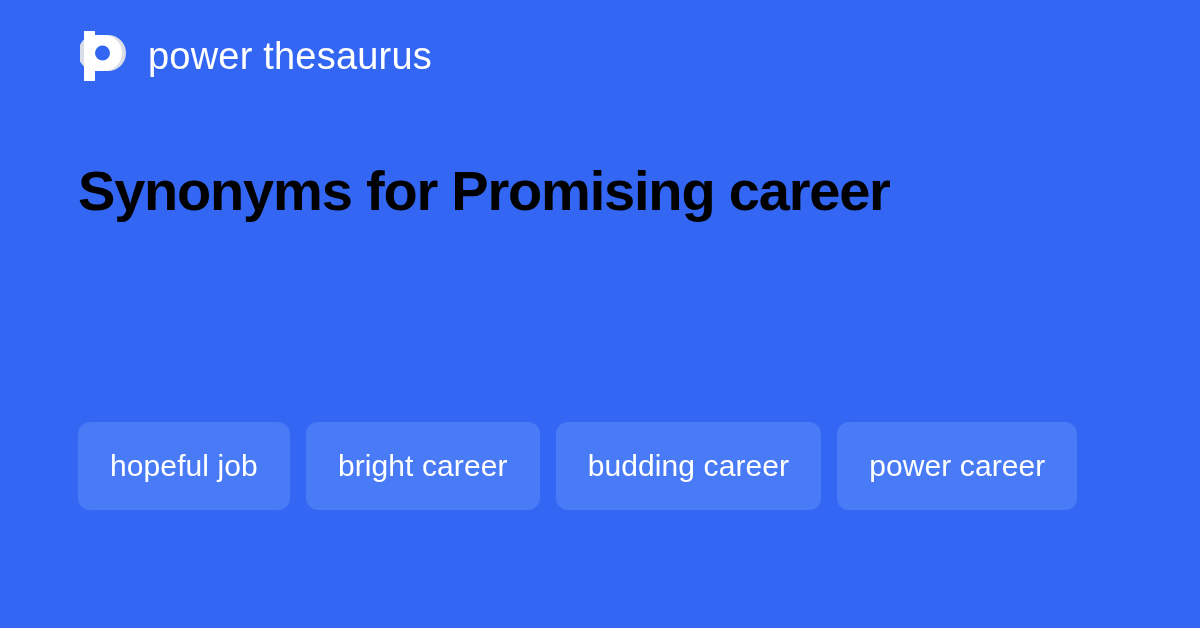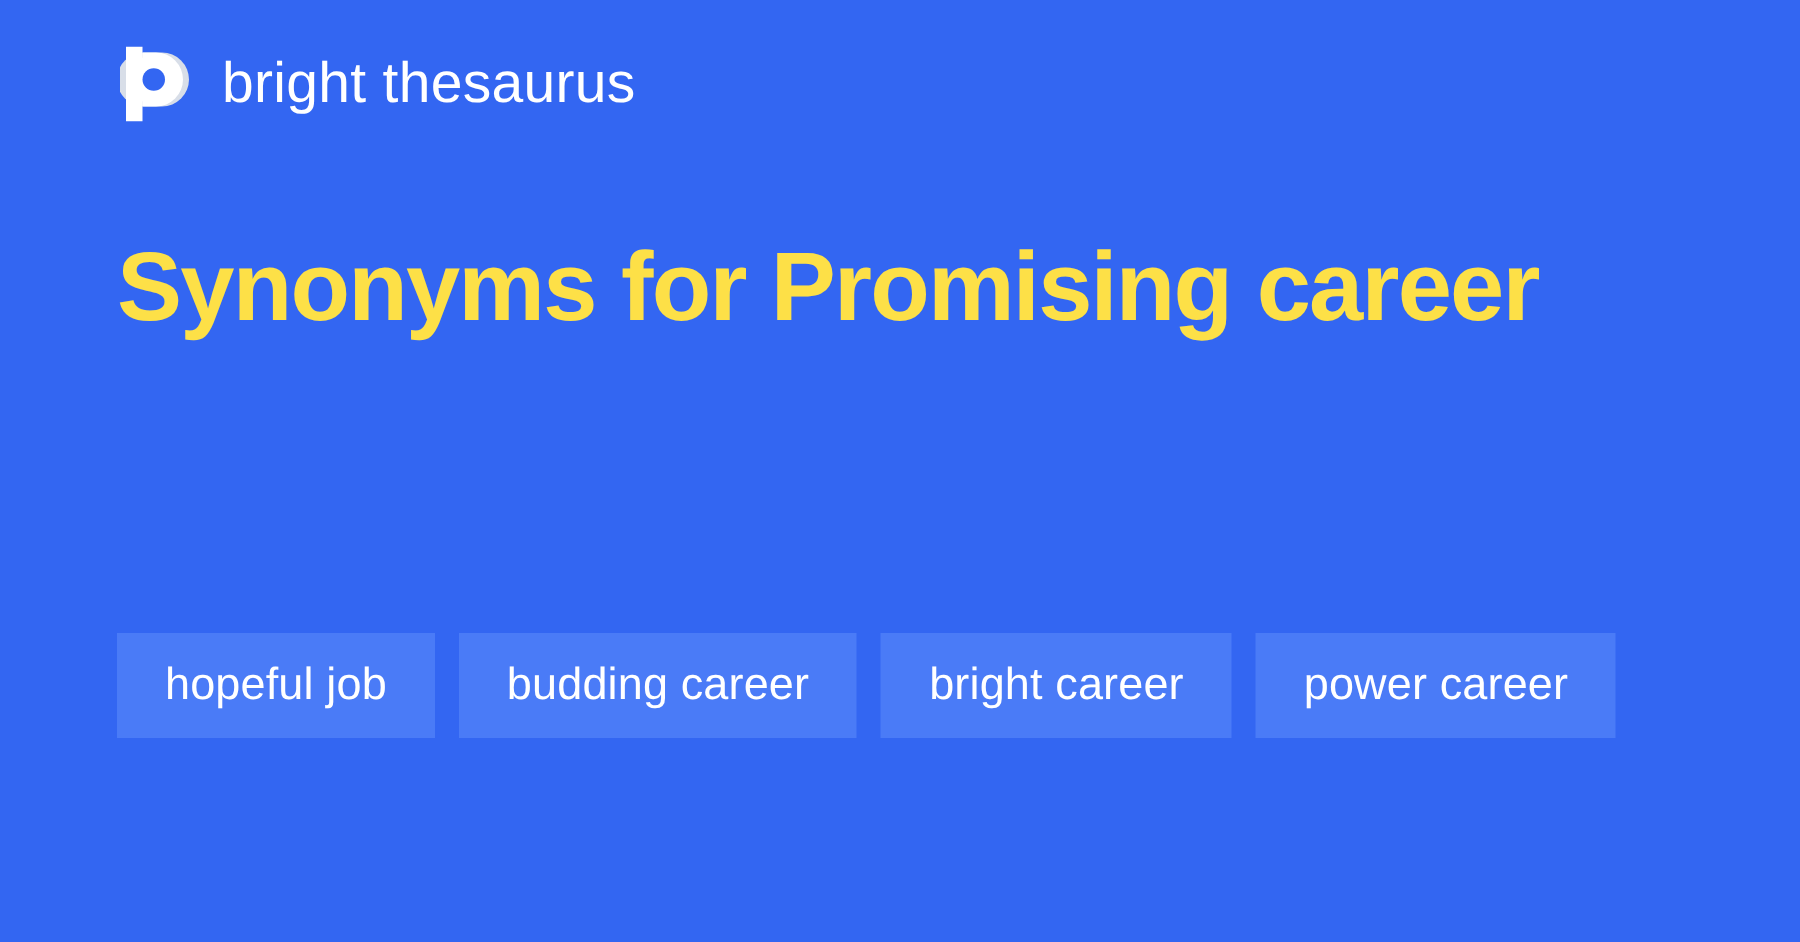--- a/index.html
+++ b/index.html
@@ -54,44 +54,44 @@
     line-height: 1;
     white-space: nowrap;
   }
 
   
   .headline {
     position: absolute;
     left: 78px;
     top: 134px;
     width: 1020px;
-    color: #fde047;
-    font-size: 65px;
+    color: #000000;
+    font-size: 56px;
     font-weight: 700;
     line-height: 113px;
     letter-spacing: -1.2px;
     margin: 0;
   }
 
   
   .chips {
     position: absolute;
     left: 78px;
     top: 422px;
     width: 1050px;
     display: flex;
     flex-wrap: wrap;
     gap: 18px 16px;
     align-content: flex-start;
   }
 
   .chip {
     background: #4a7bf7;
-    border-radius: 0;
-    height: 70px;
+    border-radius: 12px;
+    height: 88px;
     box-sizing: border-box;
     padding: 0 32px;
     display: flex;
     align-items: center;
     justify-content: center;
     color: #ffffff;
     font-size: 30px;
     font-weight: 400;
     line-height: 1;
     white-space: nowrap;
@@ -110,25 +110,25 @@
         <path d="M16 4 h12 a18 18 0 0 1 0 36 h-12 a18 18 0 0 1 0 -36 z" fill="#d8dee8"></path>
 
         <rect x="4" y="0" width="11" height="50" fill="#ffffff"></rect>
 
         <path d="M15 4 h9 a18 18 0 0 1 0 36 h-9 z" fill="#ffffff"></path>
         <circle cx="22.5" cy="22" r="16.5" fill="#ffffff"></circle>
 
         <circle cx="22.5" cy="22" r="7.5" fill="#3366f2"></circle>
       </svg>
     </span>
-    <span class="brand-name">bright thesaurus</span>
+    <span class="brand-name">power thesaurus</span>
   </div>
 
   <h1 class="headline">Synonyms for Promising career</h1>
 
   <div class="chips">
     <div class="chip">hopeful job</div>
+    <div class="chip">bright career</div>
     <div class="chip">budding career</div>
-    <div class="chip">bright career</div>
     <div class="chip">power career</div>
   </div>
 
 </div>
 
 </body></html>

